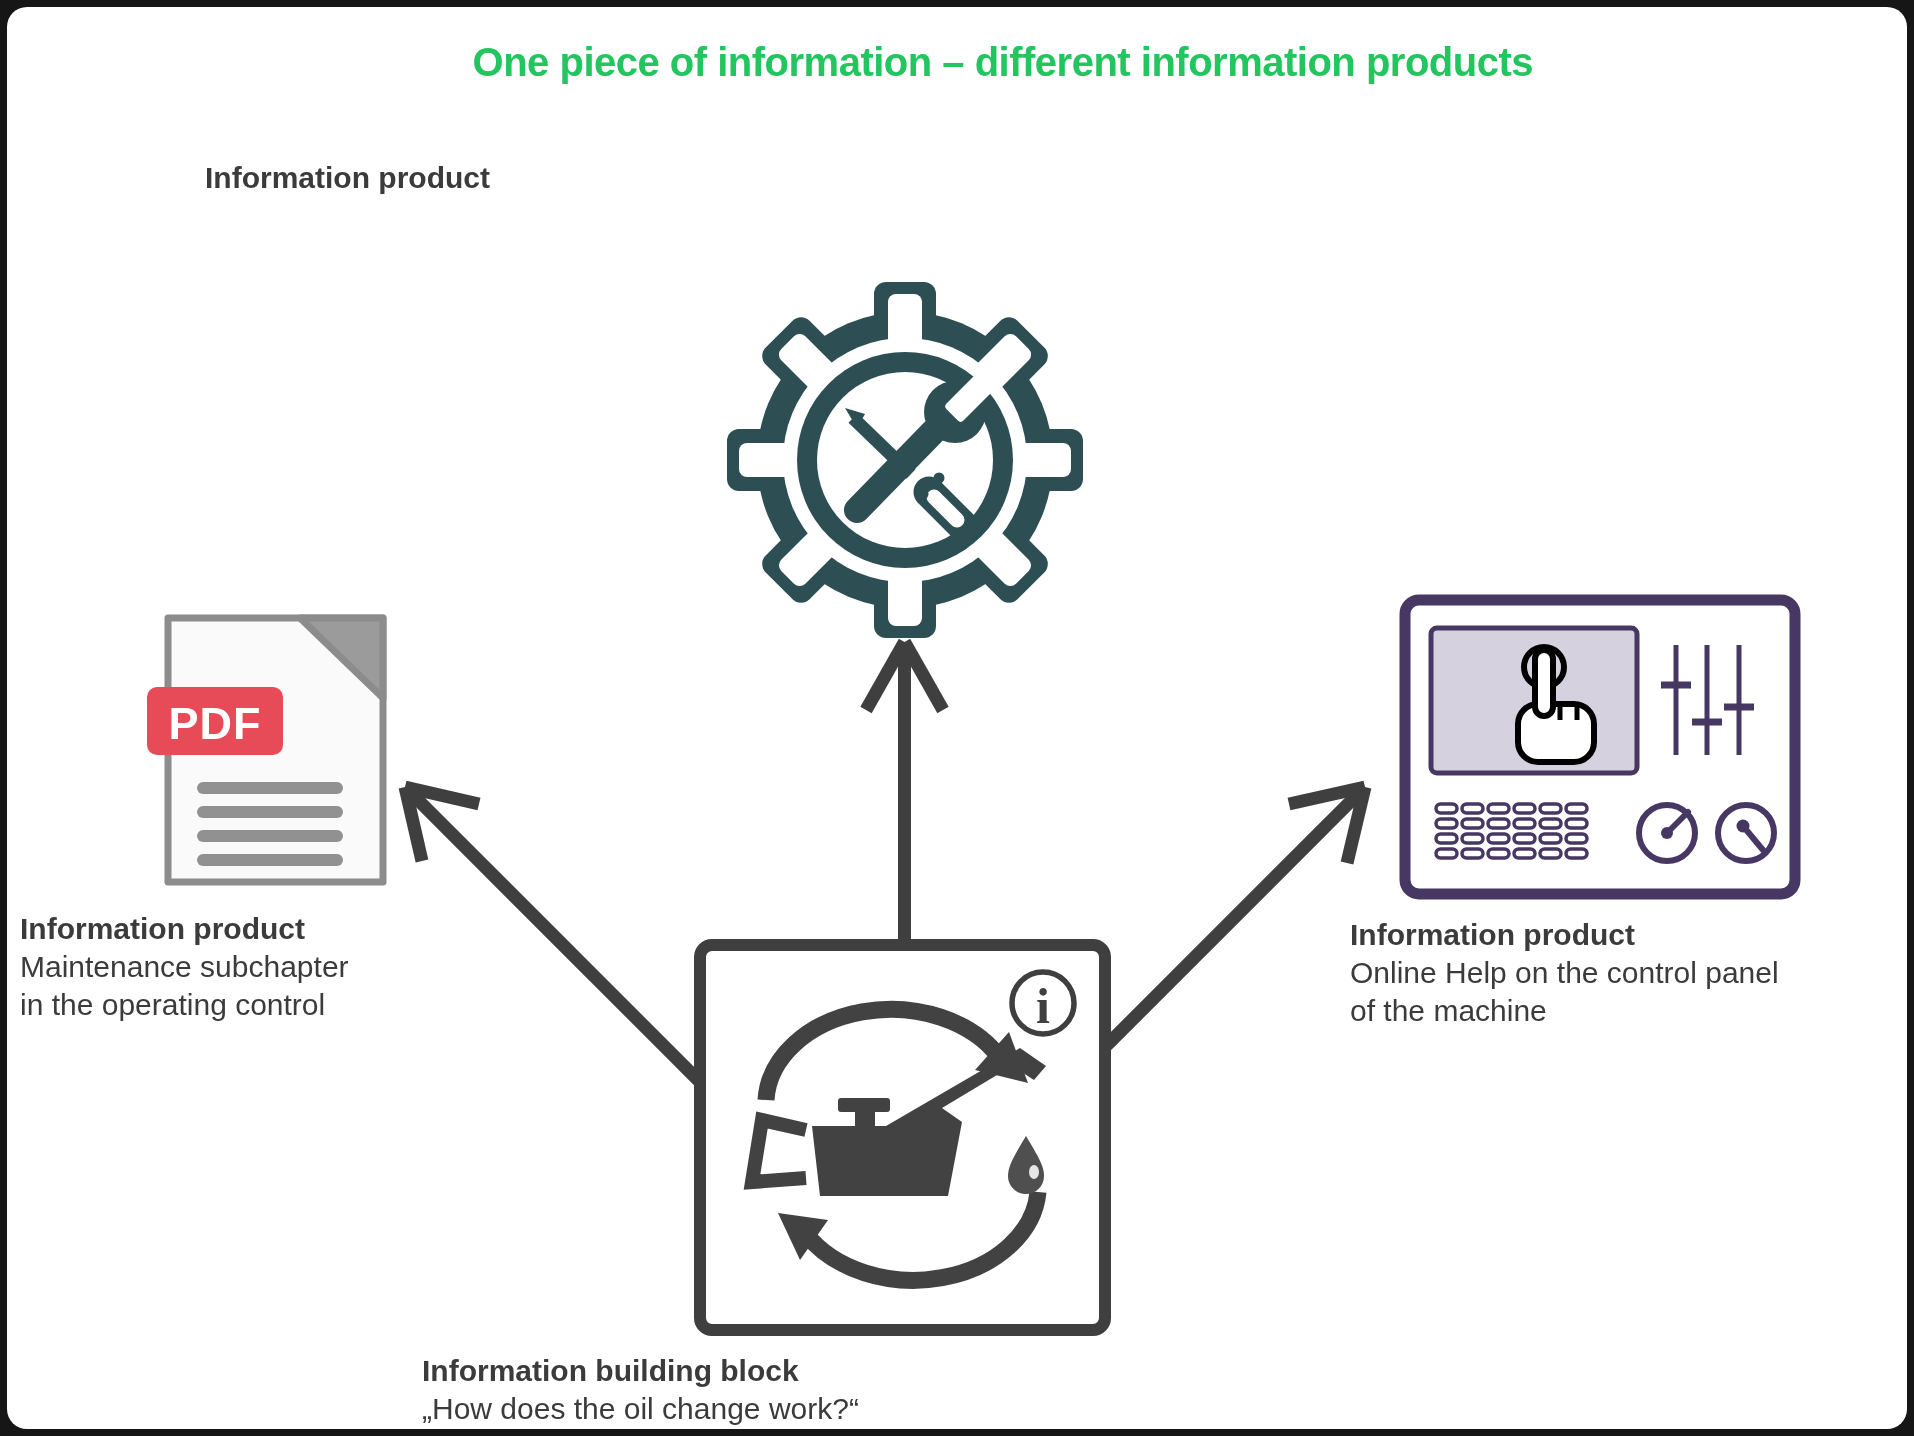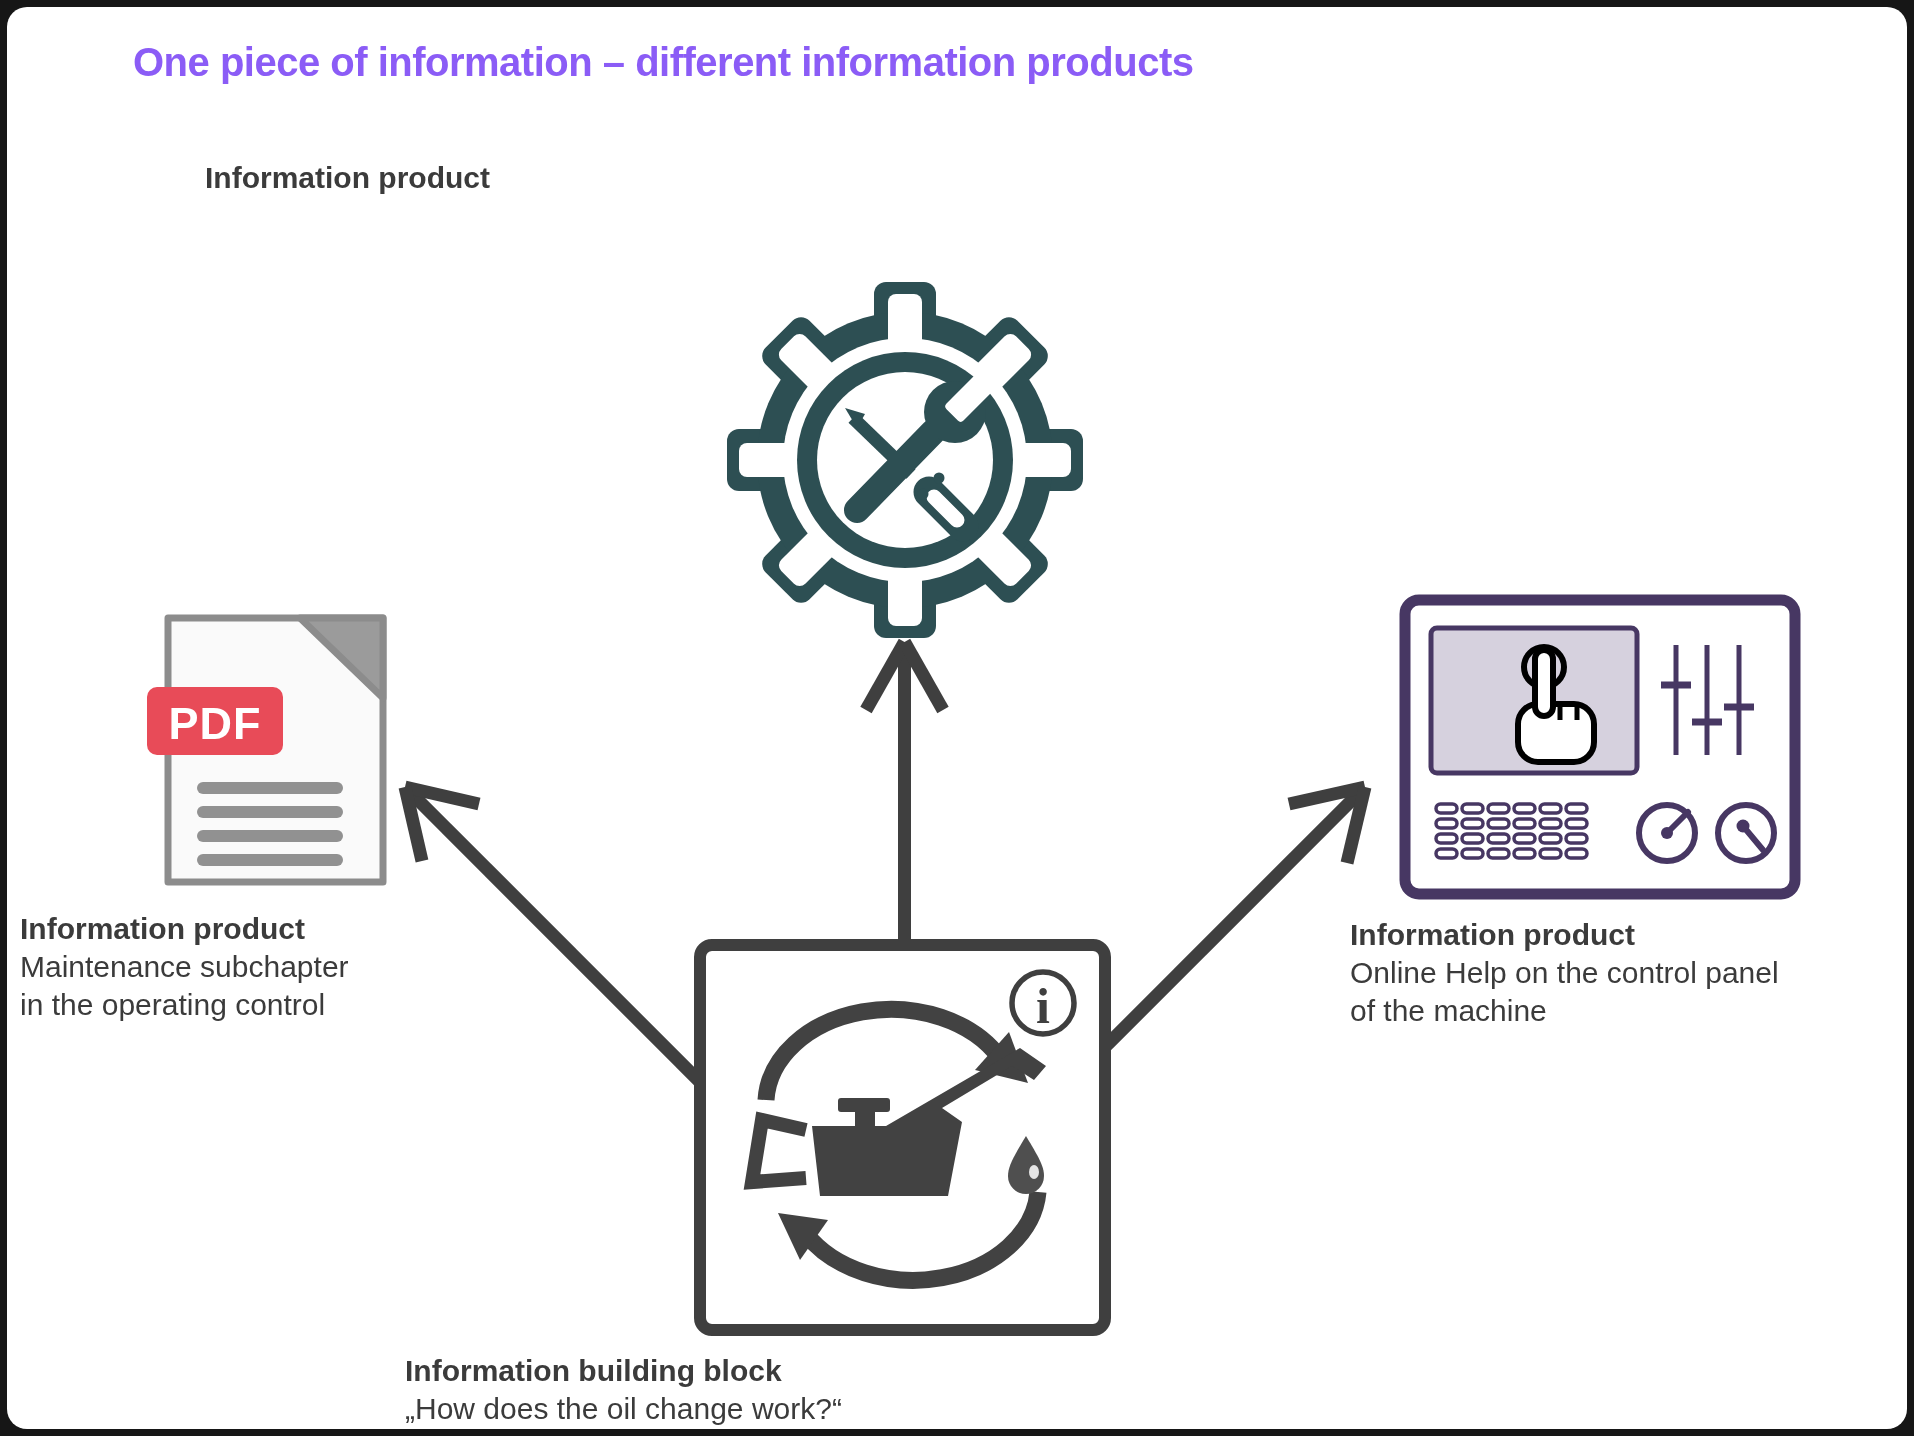--- a/index.html
+++ b/index.html
@@ -10,29 +10,30 @@
     overflow:hidden;
   }
   .canvas{
     position:absolute;left:7px;top:7px;right:7px;bottom:7px;
     background:#ffffff;border-radius:20px;
   }
   svg.art{position:absolute;left:0;top:0;width:1914px;height:1436px;}
   .txt{position:absolute;color:#3b3b3b;}
   .page-title{
     left:133px;top:40px;width:1400px;
-    font-size:40px;font-weight:bold;color:#8b5cf6;letter-spacing:-0.5px;
+    font-size:40px;font-weight:bold;color:#22c55e;letter-spacing:-0.5px;
     white-space:nowrap;
+    text-align:right;
   }
   .caption{line-height:38px;font-size:30px;}
   .caption b{font-weight:bold;}
   .cap-top{left:205px;top:160px;width:1400px;line-height:36px;white-space:nowrap;}
   .cap-left{left:20px;top:910px;width:464px;}
   .cap-right{left:1350px;top:916px;width:492px;}
-  .cap-center{left:405px;top:1352px;width:1000px;}
+  .cap-center{left:422px;top:1352px;width:1000px;}
 </style>
 </head>
 <body>
 
 <div class="canvas"></div>
 
 <svg class="art" viewBox="0 0 1914 1436">
 
   <g stroke="#3f3f3f" stroke-width="13" fill="none">
     <line x1="904.5" y1="952" x2="904.5" y2="644"></line>

